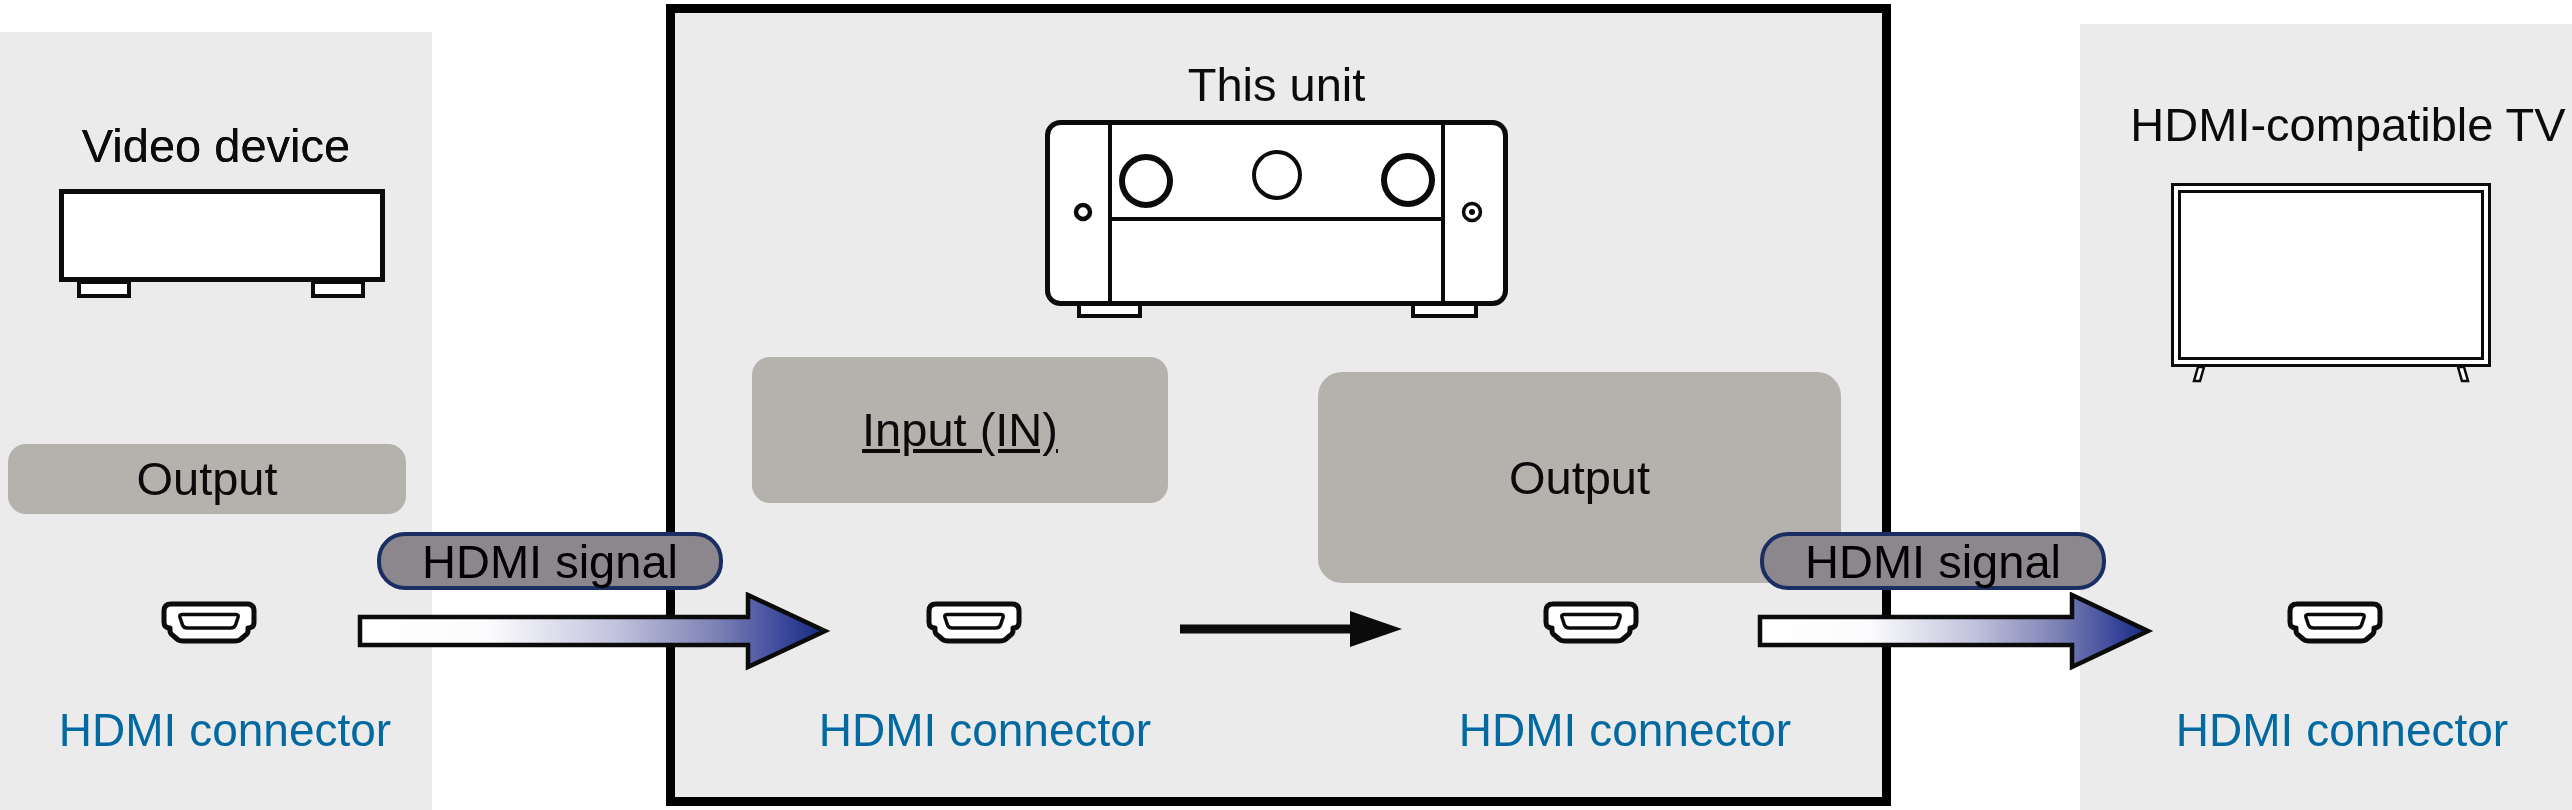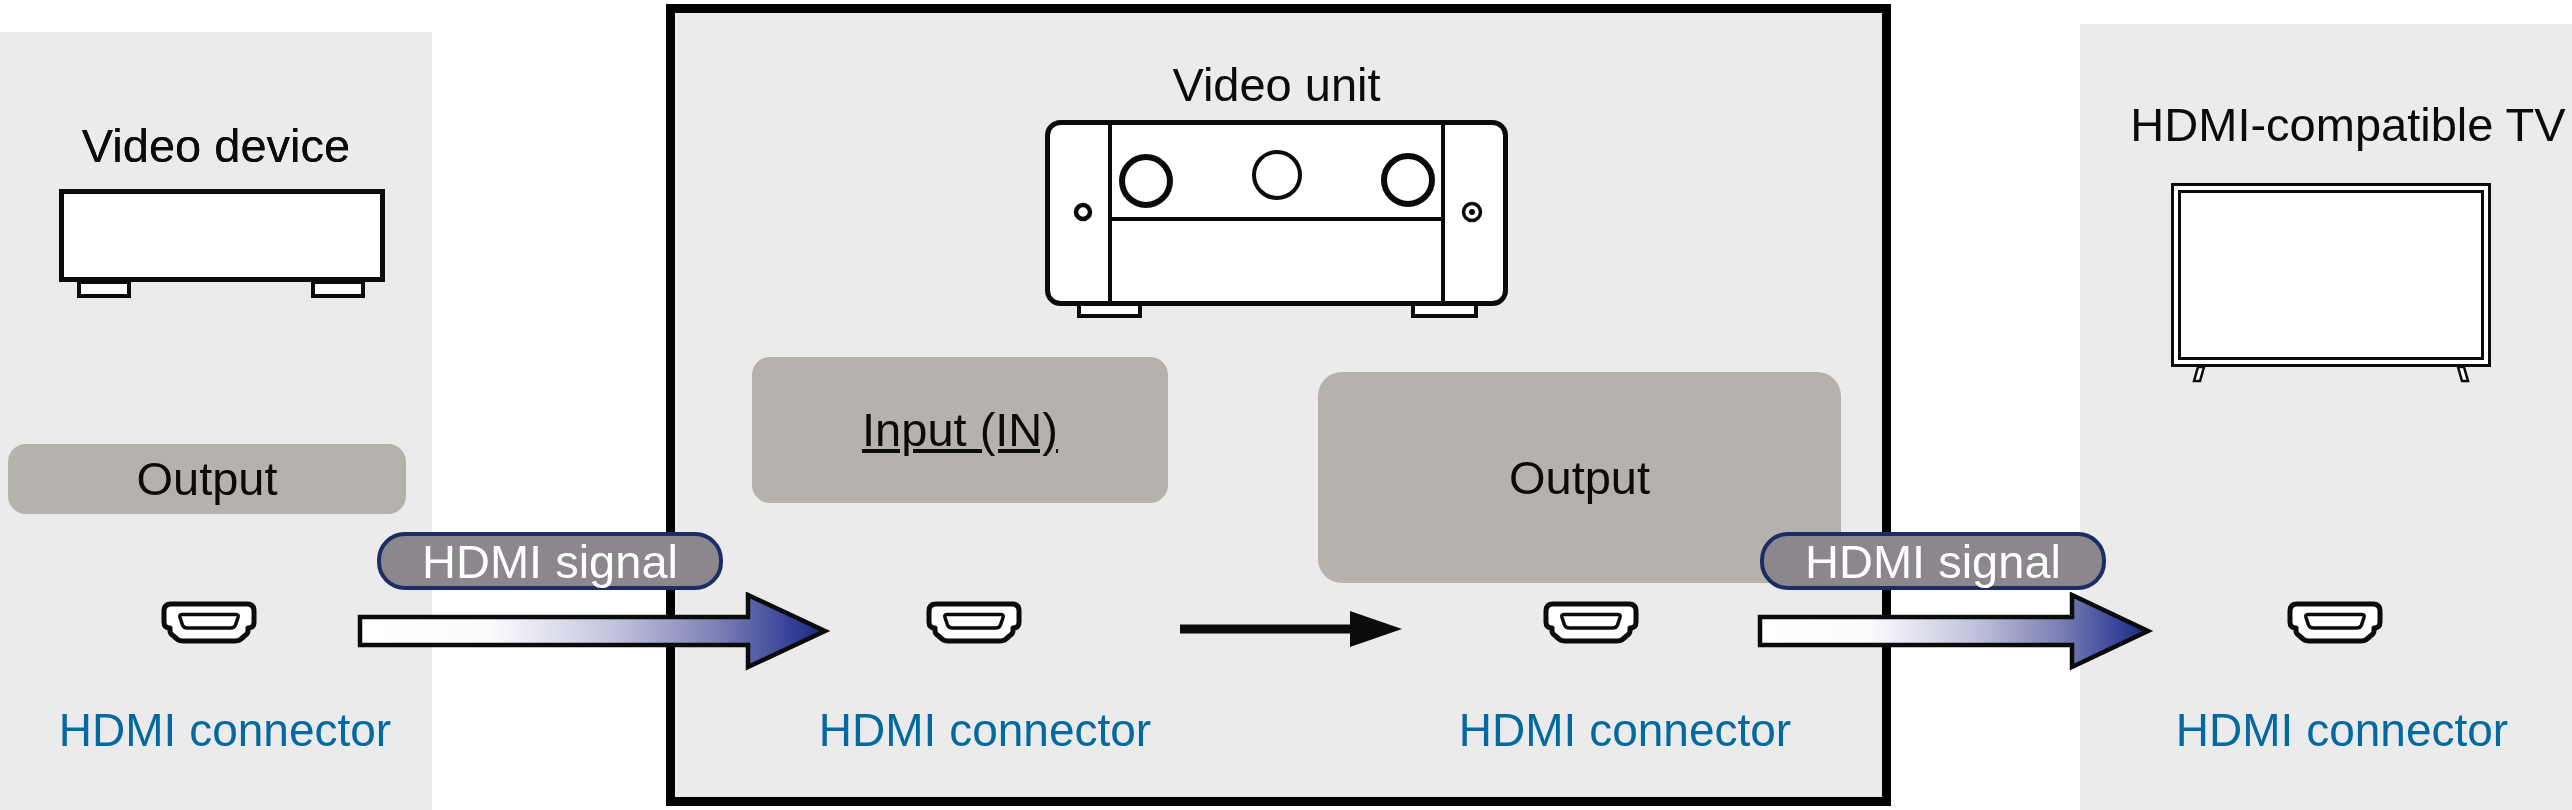--- a/index.html
+++ b/index.html
@@ -5,21 +5,21 @@
   html,body{margin:0;padding:0;background:#ffffff;}
   body{font-family:"Liberation Sans","DejaVu Sans",sans-serif;color:#0b0b0b;}
   .stage{position:relative;width:2572px;height:810px;background:#ffffff;overflow:hidden;}
   .panel{position:absolute;background:#ebebec;z-index:1;}
   .label{position:absolute;text-align:center;font-size:46px;line-height:54px;color:#0369a1;z-index:2;}
   .title{position:absolute;text-align:center;font-size:47px;line-height:56px;color:#0b0b0b;z-index:2;}
   .badge{position:absolute;background:#b5b1ad;border-radius:18px;display:flex;align-items:center;justify-content:center;
          font-size:47px;line-height:60px;color:#0b0b0b;text-align:center;z-index:2;}
   .badge.two-line{border-radius:24px;line-height:88px;flex-direction:column;}
   .pill{position:absolute;background:#8b878c;border:4px solid #1b2e63;border-radius:28px;box-sizing:border-box;
-        display:flex;align-items:center;justify-content:center;font-size:47px;color:#ffffff;z-index:6;}
+        display:flex;align-items:center;justify-content:center;font-size:47px;color:#000000;z-index:6;}
   .gfx{position:absolute;z-index:3;}
   .arrow-svg{position:absolute;z-index:5;}
   
   .panel-left{left:0;top:32px;width:432px;height:778px;}
   .title-left{left:0;top:118px;width:432px;}
   .device-box{position:absolute;left:59px;top:189px;width:326px;height:93px;background:#ffffff;
               border:5px solid #0b0b0b;box-sizing:border-box;z-index:2;}
   .device-foot{position:absolute;top:280px;width:54px;height:18px;background:#ffffff;
                border:4px solid #0b0b0b;box-sizing:border-box;z-index:3;}
   .foot-l{left:77px;} .foot-r{left:311px;}
@@ -53,21 +53,21 @@
   <div class="badge badge-output-left">Output</div>
 
   <svg class="gfx" style="left:161px;top:601px;" width="96" height="46" viewBox="0 0 96 46">
     <path d="M10 3 H86 Q93 3 93 10 V21 Q93 27 87 27 L87 30 Q87 32.5 84 34.5 L80 38 Q78 40 73.5 40 H22.5 Q18 40 16 38 L12 34.5 Q9 32.5 9 30 L9 27 Q3 27 3 21 V10 Q3 3 10 3 Z" fill="#ffffff" stroke="#0b0b0b" stroke-width="5" stroke-linejoin="round"></path>
     <path d="M21 13.5 L75 13.5 Q78 13.5 77 16.5 L74.5 24 Q73.5 27 69.5 27 L26.5 27 Q22.5 27 21.5 24 L19 16.5 Q18 13.5 21 13.5 Z" fill="#ffffff" stroke="#0b0b0b" stroke-width="3.5" stroke-linejoin="round"></path>
   </svg>
   <div class="label" style="left:0;top:703px;width:450px;">HDMI connector</div>
 
   <section class="panel panel-center"></section>
 
-  <div class="title title-center">Video unit</div>
+  <div class="title title-center">This unit</div>
 
   <svg class="gfx" style="left:1045px;top:120px;" width="463" height="200" viewBox="0 0 463 200">
     <rect x="34" y="180" width="61" height="16" fill="#ffffff" stroke="#0b0b0b" stroke-width="4"></rect>
     <rect x="368" y="180" width="63" height="16" fill="#ffffff" stroke="#0b0b0b" stroke-width="4"></rect>
     <rect x="2.5" y="2.5" width="458" height="181" rx="13" fill="#ffffff" stroke="#0b0b0b" stroke-width="5"></rect>
     <line x1="65" y1="4" x2="65" y2="182" stroke="#0b0b0b" stroke-width="4"></line>
     <line x1="398" y1="4" x2="398" y2="182" stroke="#0b0b0b" stroke-width="4"></line>
     <line x1="65" y1="99" x2="398" y2="99" stroke="#0b0b0b" stroke-width="4"></line>
     <circle cx="38" cy="92" r="7" fill="#ffffff" stroke="#0b0b0b" stroke-width="4.5"></circle>
     <circle cx="427" cy="92" r="8.5" fill="#ffffff" stroke="#0b0b0b" stroke-width="3.5"></circle>

